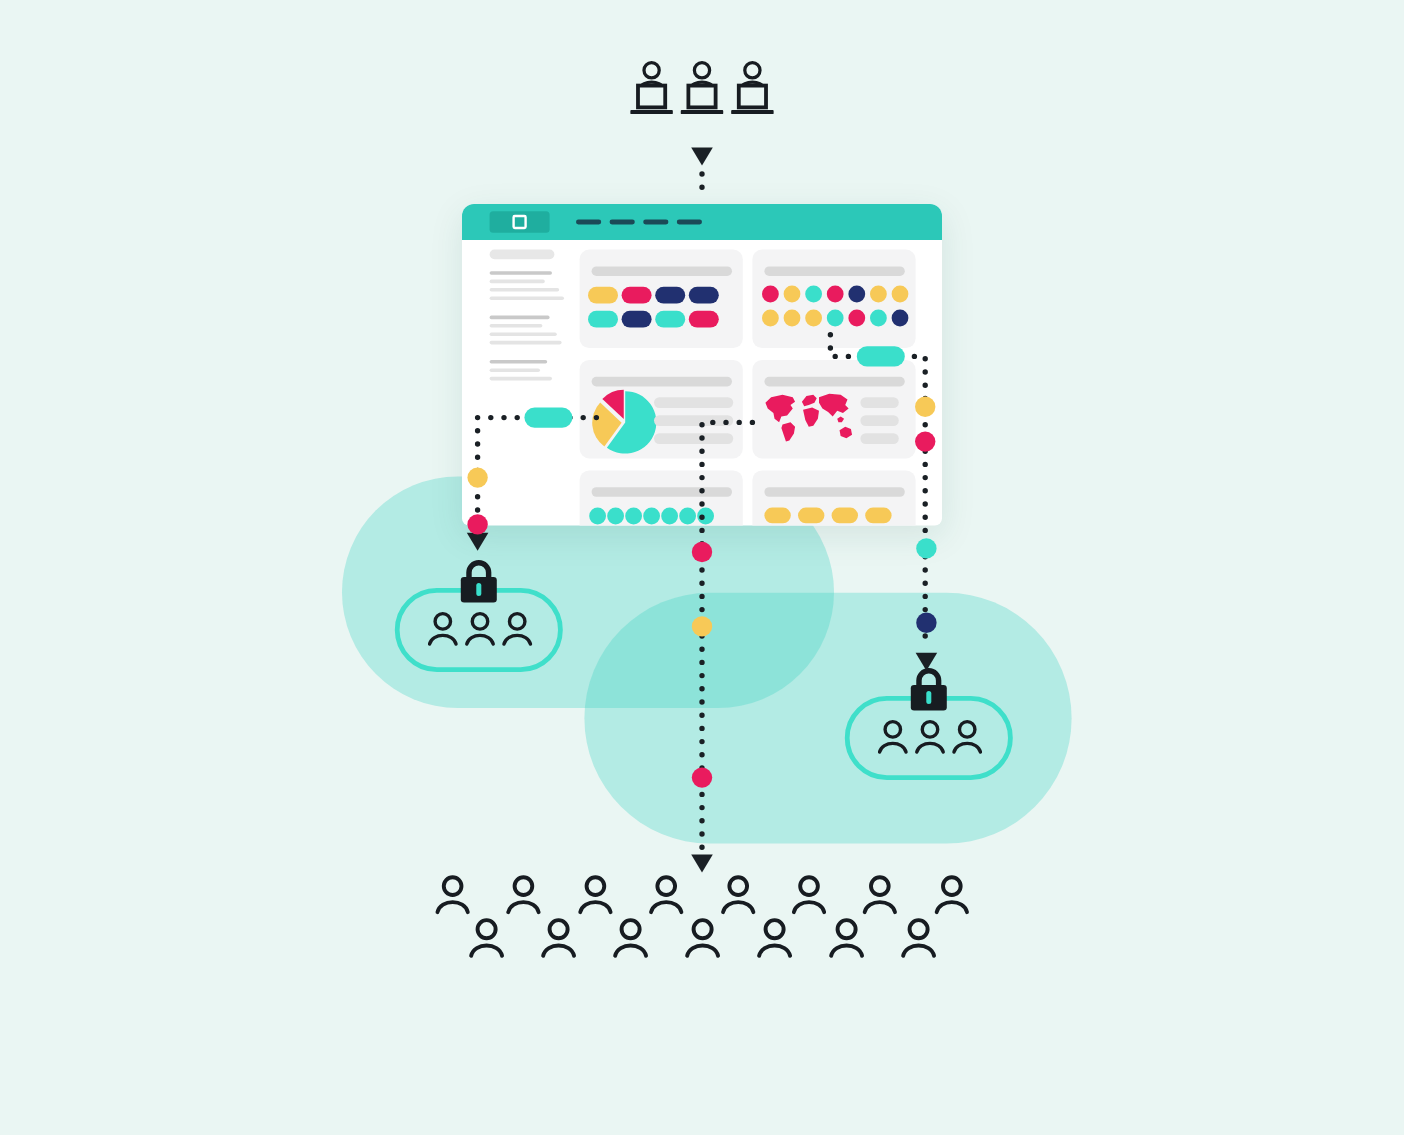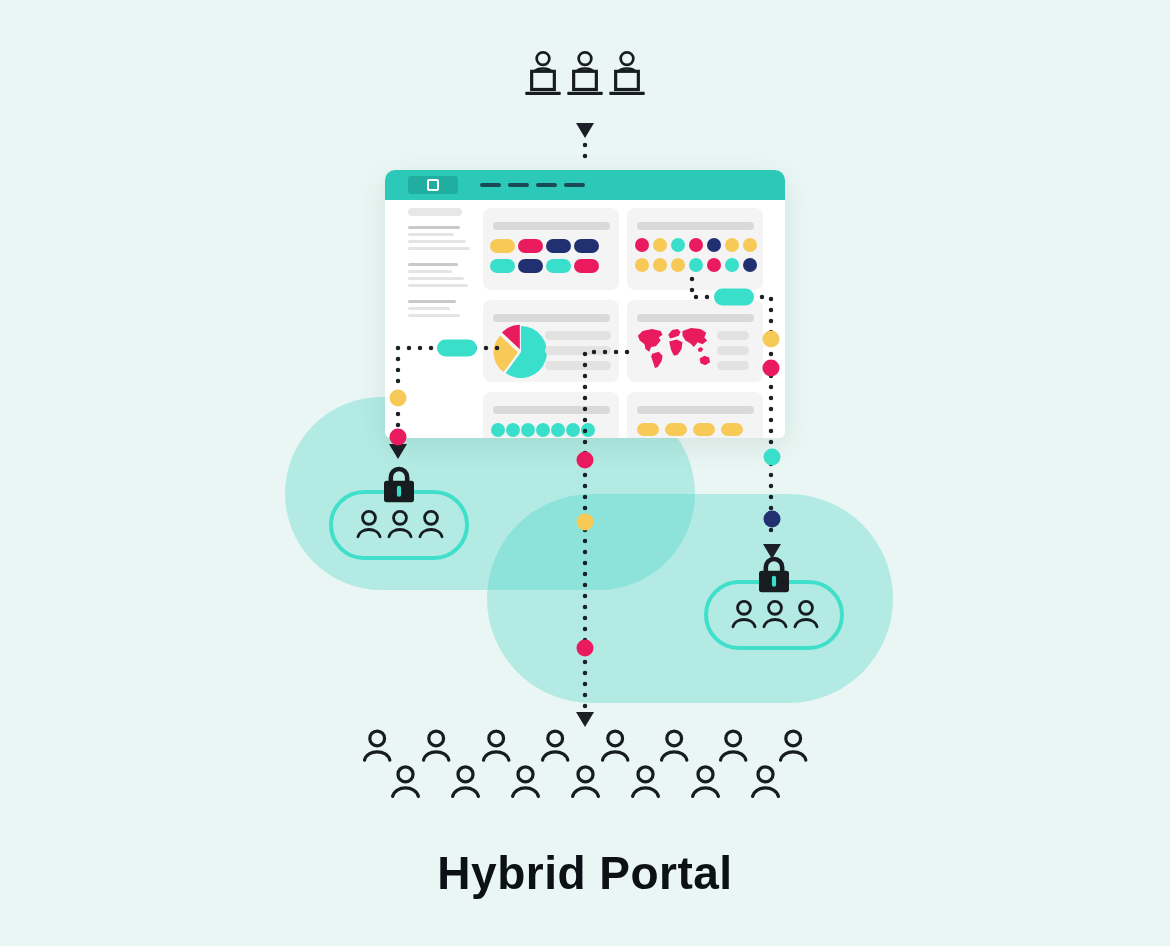--- a/index.html
+++ b/index.html
@@ -299,14 +299,13 @@
         </svg>
         <svg viewBox="0 0 34 34" width="35" height="35">
           <use href="#i-person"></use>
         </svg>
         <svg viewBox="0 0 34 34" width="35" height="35">
           <use href="#i-person"></use>
         </svg>
       </div>
     </div>
 
-  <div class="title">Hybrid Portal</div>
 </div>
 
 </body></html>

